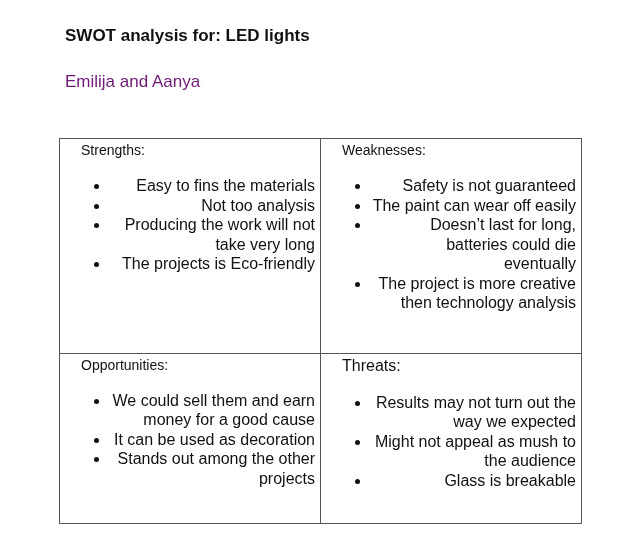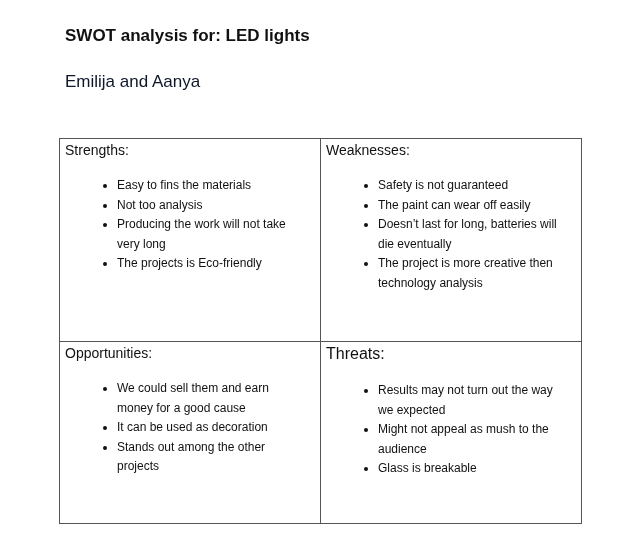--- a/index.html
+++ b/index.html
@@ -1,25 +1,25 @@
 <!DOCTYPE html>
 <html><head>
   <meta charset="utf-8">
   <style>
     html, body { margin: 0; padding: 0; background: #ffffff; }
     body { width: 640px; height: 553px; position: relative; overflow: hidden;
            font-family: "Liberation Sans", "DejaVu Sans", sans-serif; color: #111; }
     .title { position: absolute; left: 65px; top: 26px; font-size: 17px; font-weight: bold; margin: 0; color:#111; }
-    .subtitle { position: absolute; left: 65px; top: 72px; font-size: 17px; margin: 0; color:#0f172a; }
+    .subtitle { position: absolute; left: 65px; top: 72px; font-size: 17px; margin: 0; color:#701a75; }
     .swot { position: absolute; left: 59px; top: 138px; width: 523px; height: 386px;
             border-collapse: collapse; table-layout: fixed; }
     .swot td { border: 1px solid #555; vertical-align: top; padding: 3px 5px; }
-    .cell-label { font-size: 14px; margin: 0 0 18px 0; }
+    .cell-label { font-size: 14px; margin: 0 0 18px 16px; }
     .cell-label.big { font-size: 16px; }
-    ul { margin: 7px; padding-left: 45px; font-size: 12px; line-height: 19.5px; list-style: disc; }
+    ul { margin: 0; padding-left: 45px; font-size: 16px; line-height: 19.5px; list-style: disc; text-align: right; }
     li { padding-left: 0; }
   </style>
 </head>
 <body>
 
 <h1 class="title">SWOT analysis for: LED lights</h1>
 <p class="subtitle">Emilija and Aanya</p>
 
 <table class="swot">
   <tbody>
@@ -31,21 +31,21 @@
         <li>Not too analysis</li>
         <li>Producing the work will not take very long</li>
         <li>The projects is Eco-friendly</li>
       </ul>
     </td>
     <td>
       <p class="cell-label">Weaknesses:</p>
       <ul>
         <li>Safety is not guaranteed</li>
         <li>The paint can wear off easily</li>
-        <li>Doesn’t last for long, batteries will die eventually</li>
+        <li>Doesn’t last for long, batteries could die eventually</li>
         <li>The project is more creative then technology analysis</li>
       </ul>
     </td>
   </tr>
   <tr>
     <td>
       <p class="cell-label">Opportunities:</p>
       <ul>
         <li>We could sell them and earn money for a good cause</li>
         <li>It can be used as decoration</li>

